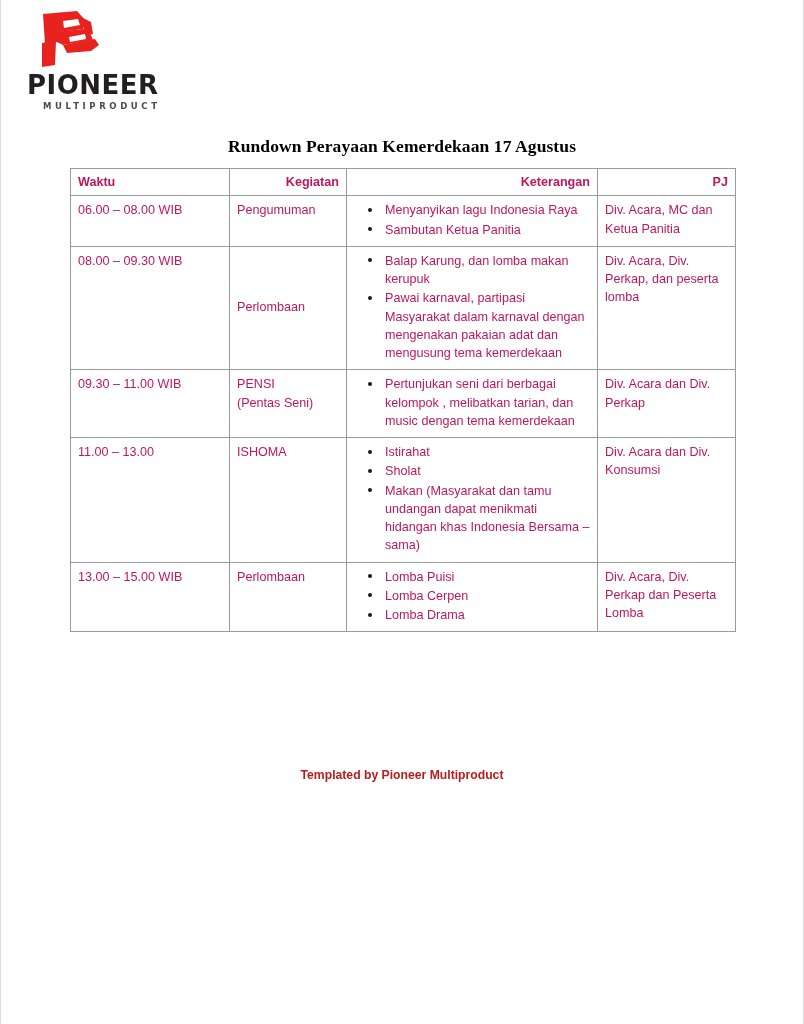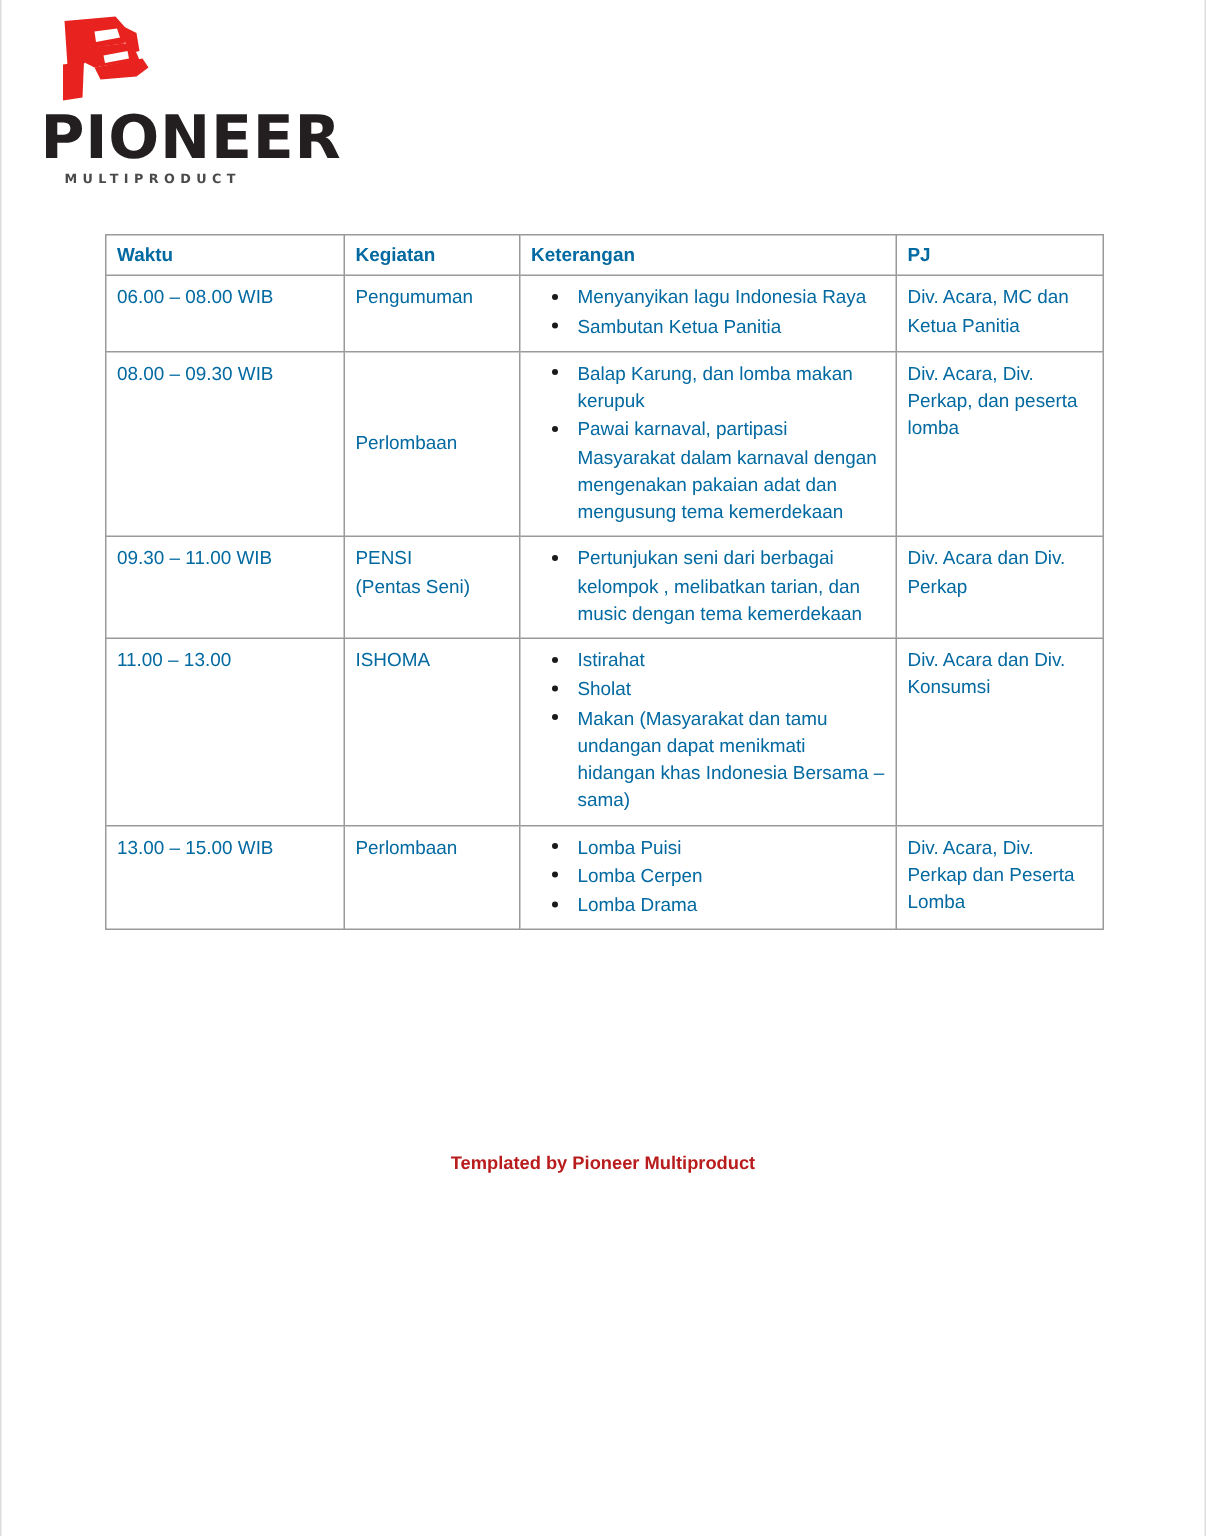--- a/index.html
+++ b/index.html
@@ -36,21 +36,21 @@
     width: 72px;
     height: 62px;
     position: relative;
     margin-left: 6px;
   }
   .logo-mark svg { display: block; }
 
   .logo-word {
     font-family: "DejaVu Sans", sans-serif;
     font-weight: bold;
-    font-size: 40px;
+    font-size: 26px;
     letter-spacing: 0.5px;
     color: #231f20;
     line-height: 1;
     margin-top: 2px;
   }
   .logo-sub {
     font-family: "DejaVu Sans", sans-serif;
     font-weight: bold;
     font-size: 8.5px;
     letter-spacing: 3.6px;
@@ -70,38 +70,38 @@
     font-weight: bold;
     font-size: 17.5px;
     color: #000000;
     letter-spacing: 0.1px;
   }
 
   
   .rundown-table {
     position: absolute;
     left: 69px;
-    top: 156px;
+    top: 168px;
     width: 665px;
     border-collapse: collapse;
     table-layout: fixed;
     font-size: 12.6px;
-    color: #0369a1;
+    color: #be185d;
   }
   .rundown-table th,
   .rundown-table td {
     border: 1px solid #9a9a9a;
     vertical-align: top;
     padding: 5px 7px 6px 7px;
     line-height: 1.45;
     font-weight: normal;
   }
   .rundown-table th {
     font-weight: bold;
-    text-align: left;
+    text-align: right;
     padding-top: 4px;
     padding-bottom: 4px;
     vertical-align: middle;
   }
   .rundown-table th.col-waktu-h {
     text-align: left;
   }
 
   col.c-waktu      { width: 159px; }
   col.c-kegiatan   { width: 117px; }
@@ -162,20 +162,21 @@
           <path d="M50 10 L58 14 L60 26 L52 28 L50 18 Z"></path>
         </g>
         <path d="M30 13 L45 11 L47 17 L31 20 Z" fill="#ffffff"></path>
         <path d="M36 29 L52 26 L53 31 L37 34 Z" fill="#ffffff"></path>
       </svg>
     </div>
     <div class="logo-word">PIONEER</div>
     <div class="logo-sub">MULTIPRODUCT</div>
   </div>
 
+  <div class="doc-title">Rundown Perayaan Kemerdekaan 17 Agustus</div>
 
   <table class="rundown-table">
     <colgroup>
       <col class="c-waktu">
       <col class="c-kegiatan">
       <col class="c-keterangan">
       <col class="c-pj">
     </colgroup>
     <thead>
       <tr>

